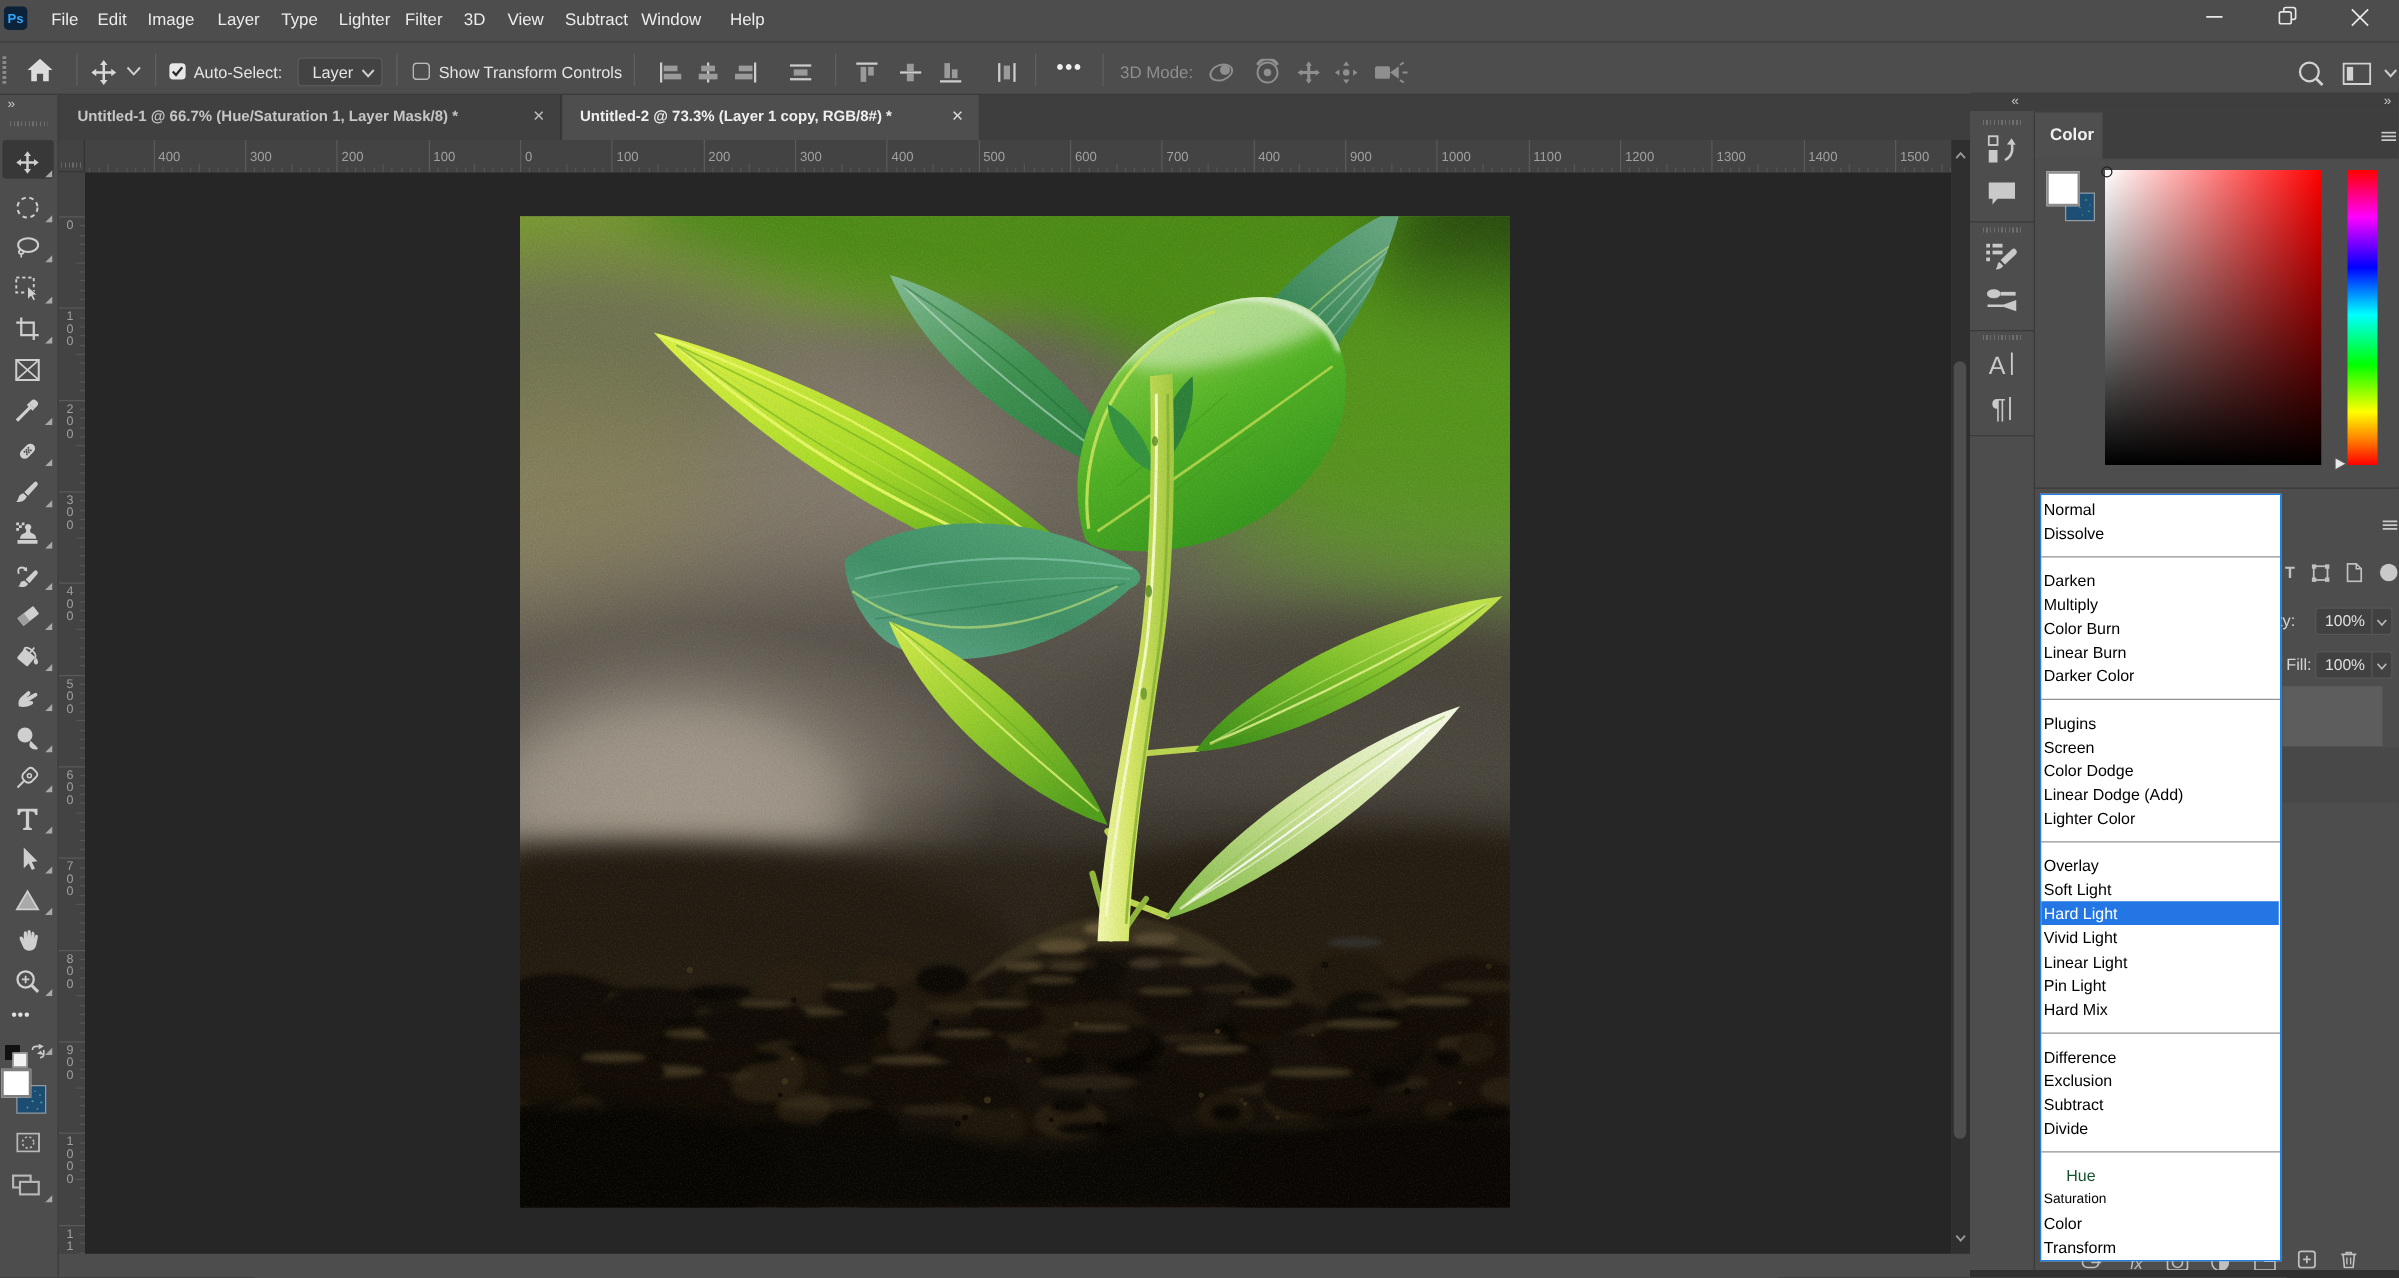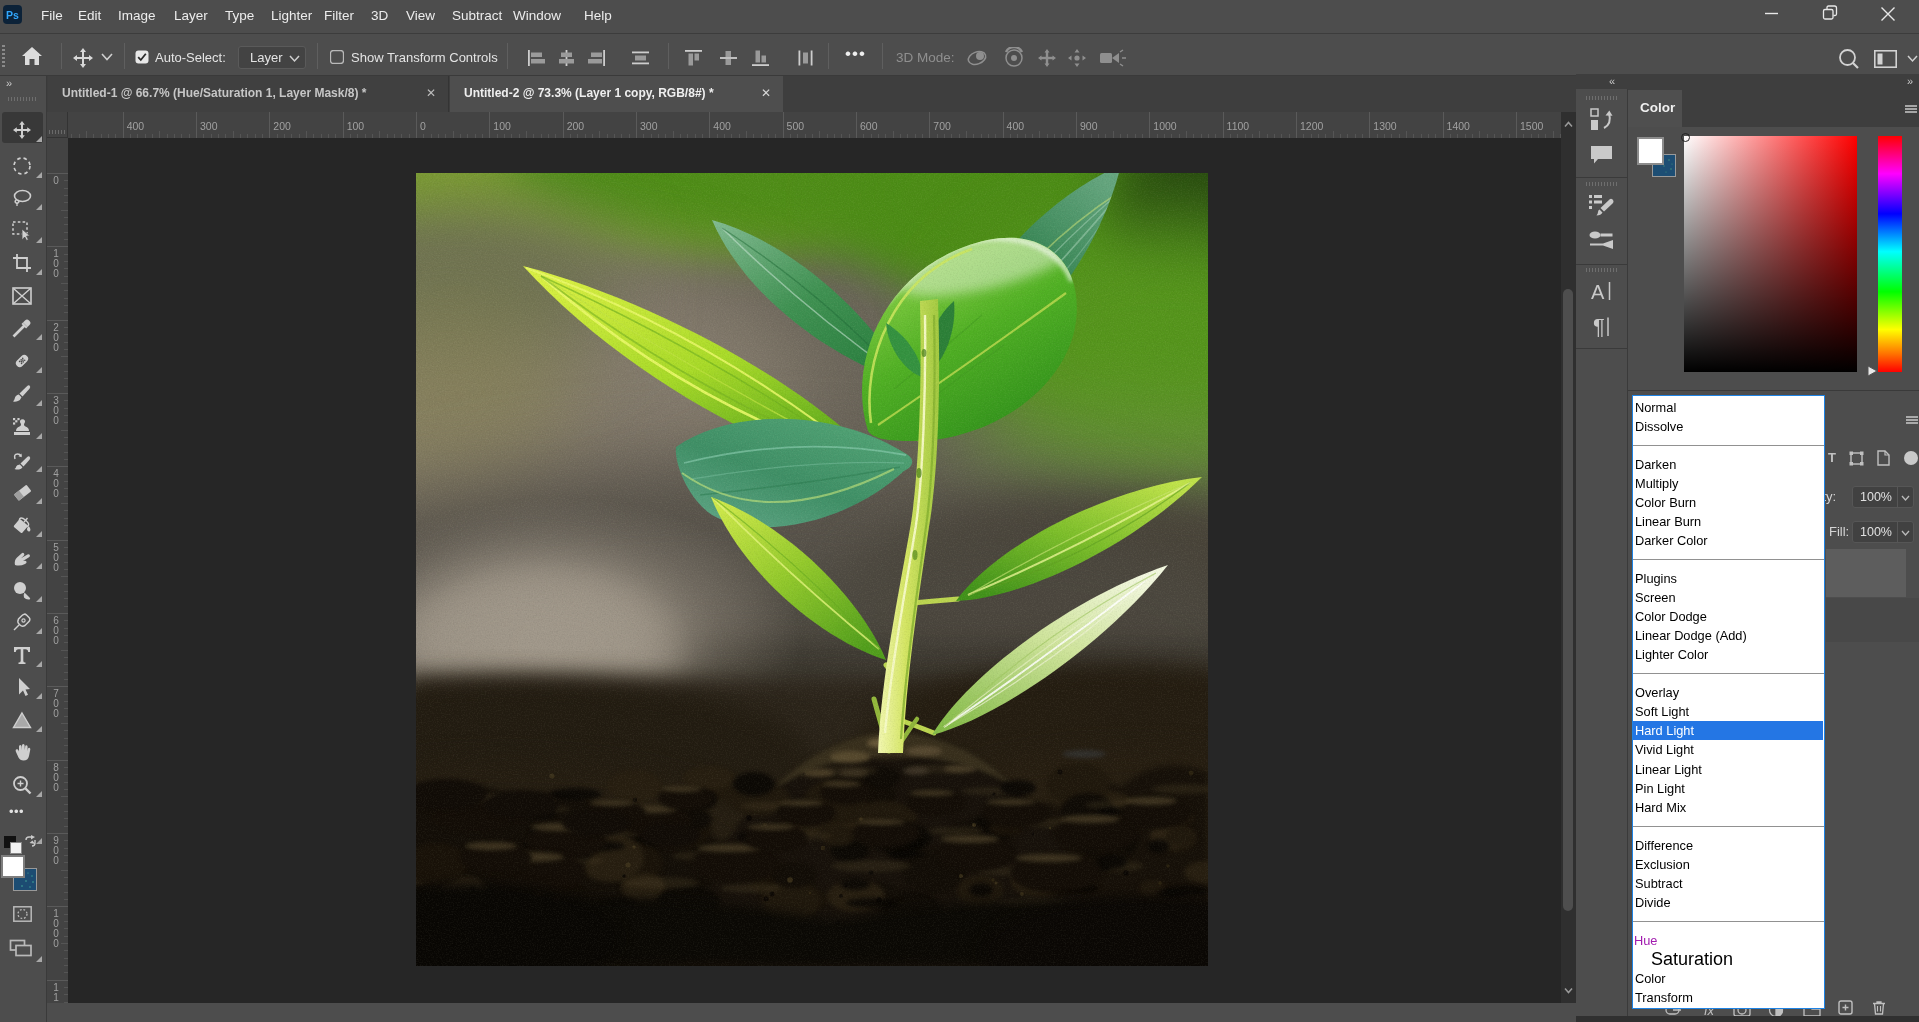--- a/index.html
+++ b/index.html
@@ -1365,17 +1365,17 @@
 <div class="abs" style="left:0;top:344.4px;width:190px;height:19.05px;line-height:19.4px;padding-left:2px;font-size:12.8px;color:#000;white-space:nowrap;">Vivid Light</div>
 <div class="abs" style="left:0;top:363.5px;width:190px;height:19.05px;line-height:19.4px;padding-left:2px;font-size:12.8px;color:#000;white-space:nowrap;">Linear Light</div>
 <div class="abs" style="left:0;top:382.5px;width:190px;height:19.05px;line-height:19.4px;padding-left:2px;font-size:12.8px;color:#000;white-space:nowrap;">Pin Light</div>
 <div class="abs" style="left:0;top:401.6px;width:190px;height:19.05px;line-height:19.4px;padding-left:2px;font-size:12.8px;color:#000;white-space:nowrap;">Hard Mix</div>
 <div class="abs" style="left:0;top:429.6px;width:191px;height:1px;background:#919191;"></div>
 <div class="abs" style="left:0;top:439.7px;width:190px;height:19.05px;line-height:19.4px;padding-left:2px;font-size:12.8px;color:#000;white-space:nowrap;">Difference</div>
 <div class="abs" style="left:0;top:458.7px;width:190px;height:19.05px;line-height:19.4px;padding-left:2px;font-size:12.8px;color:#000;white-space:nowrap;">Exclusion</div>
 <div class="abs" style="left:0;top:477.8px;width:190px;height:19.05px;line-height:19.4px;padding-left:2px;font-size:12.8px;color:#000;white-space:nowrap;">Subtract</div>
 <div class="abs" style="left:0;top:496.8px;width:190px;height:19.05px;line-height:19.4px;padding-left:2px;font-size:12.8px;color:#000;white-space:nowrap;">Divide</div>
 <div class="abs" style="left:0;top:524.9px;width:191px;height:1px;background:#919191;"></div>
-<div class="abs" style="left:0;top:534.9px;width:190px;height:19.05px;line-height:19.4px;padding-left:1px;font-size:12.8px;color:#a21caf;white-space:nowrap;">Hue</div>
-<div class="abs" style="left:0;top:554.0px;width:190px;height:19.05px;line-height:19.4px;padding-left:18px;font-size:18px;color:#000;white-space:nowrap;">Saturation</div>
+<div class="abs" style="left:0;top:534.9px;width:190px;height:19.05px;line-height:19.4px;padding-left:20px;font-size:12.8px;color:#14532d;white-space:nowrap;">Hue</div>
+<div class="abs" style="left:0;top:554.0px;width:190px;height:19.05px;line-height:19.4px;padding-left:2px;font-size:11px;color:#000;white-space:nowrap;">Saturation</div>
 <div class="abs" style="left:0;top:573.0px;width:190px;height:19.05px;line-height:19.4px;padding-left:2px;font-size:12.8px;color:#000;white-space:nowrap;">Color</div>
 <div class="abs" style="left:0;top:592.0px;width:190px;height:19.05px;line-height:19.4px;padding-left:2px;font-size:12.8px;color:#000;white-space:nowrap;">Transform</div>
 </div>
 </div>
 </body></html>

